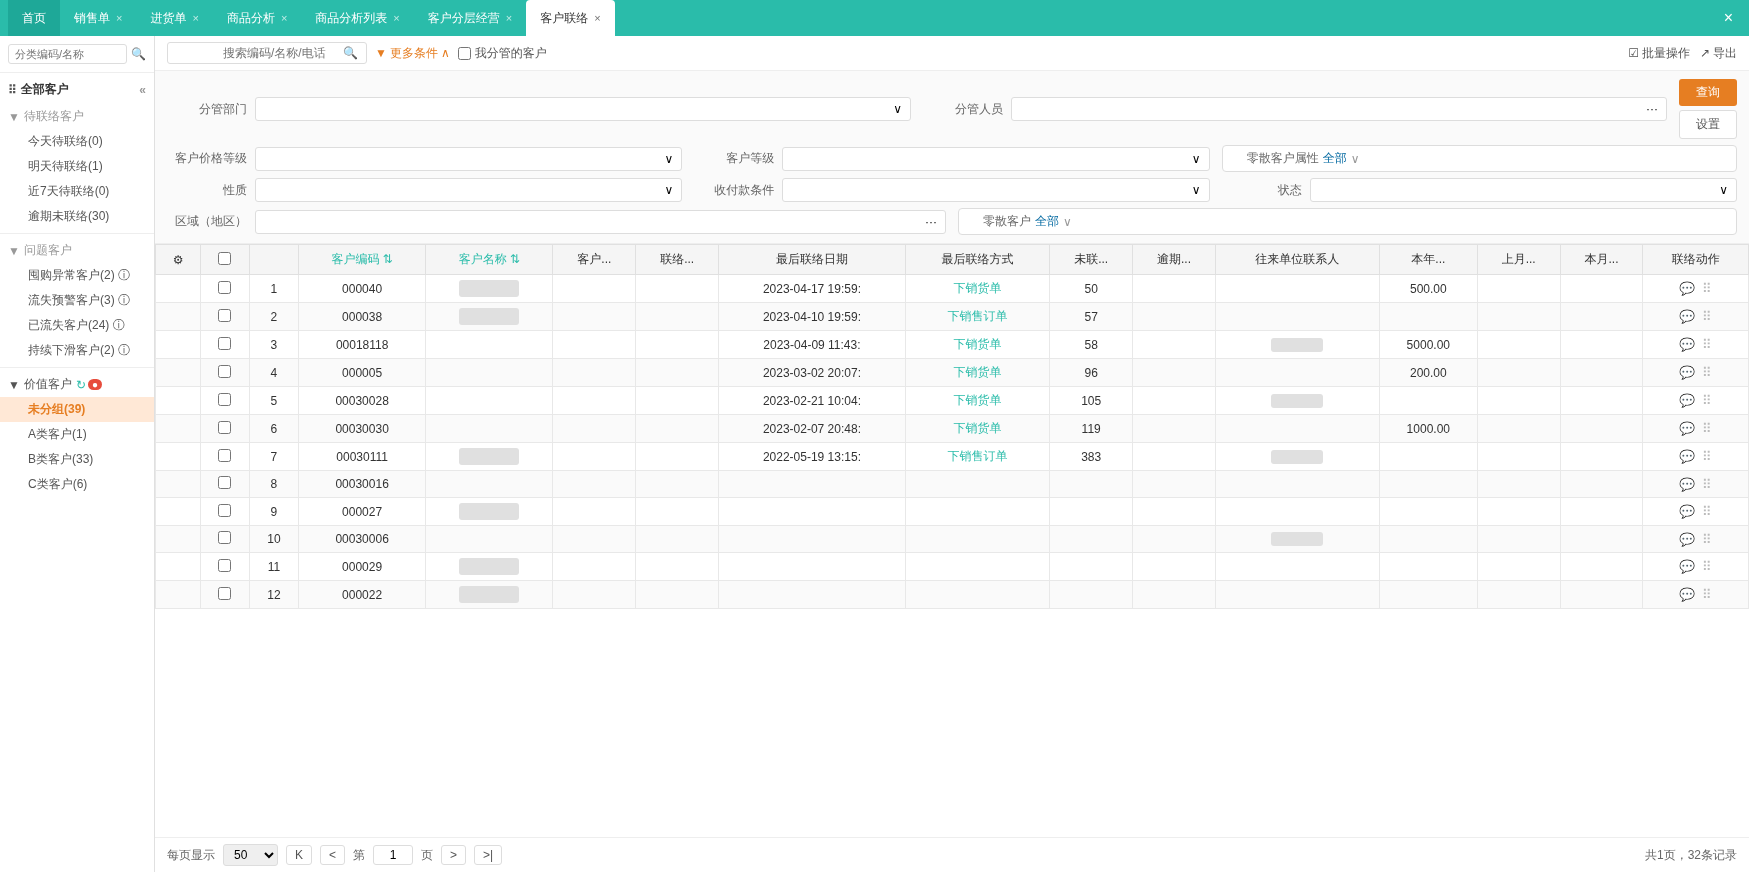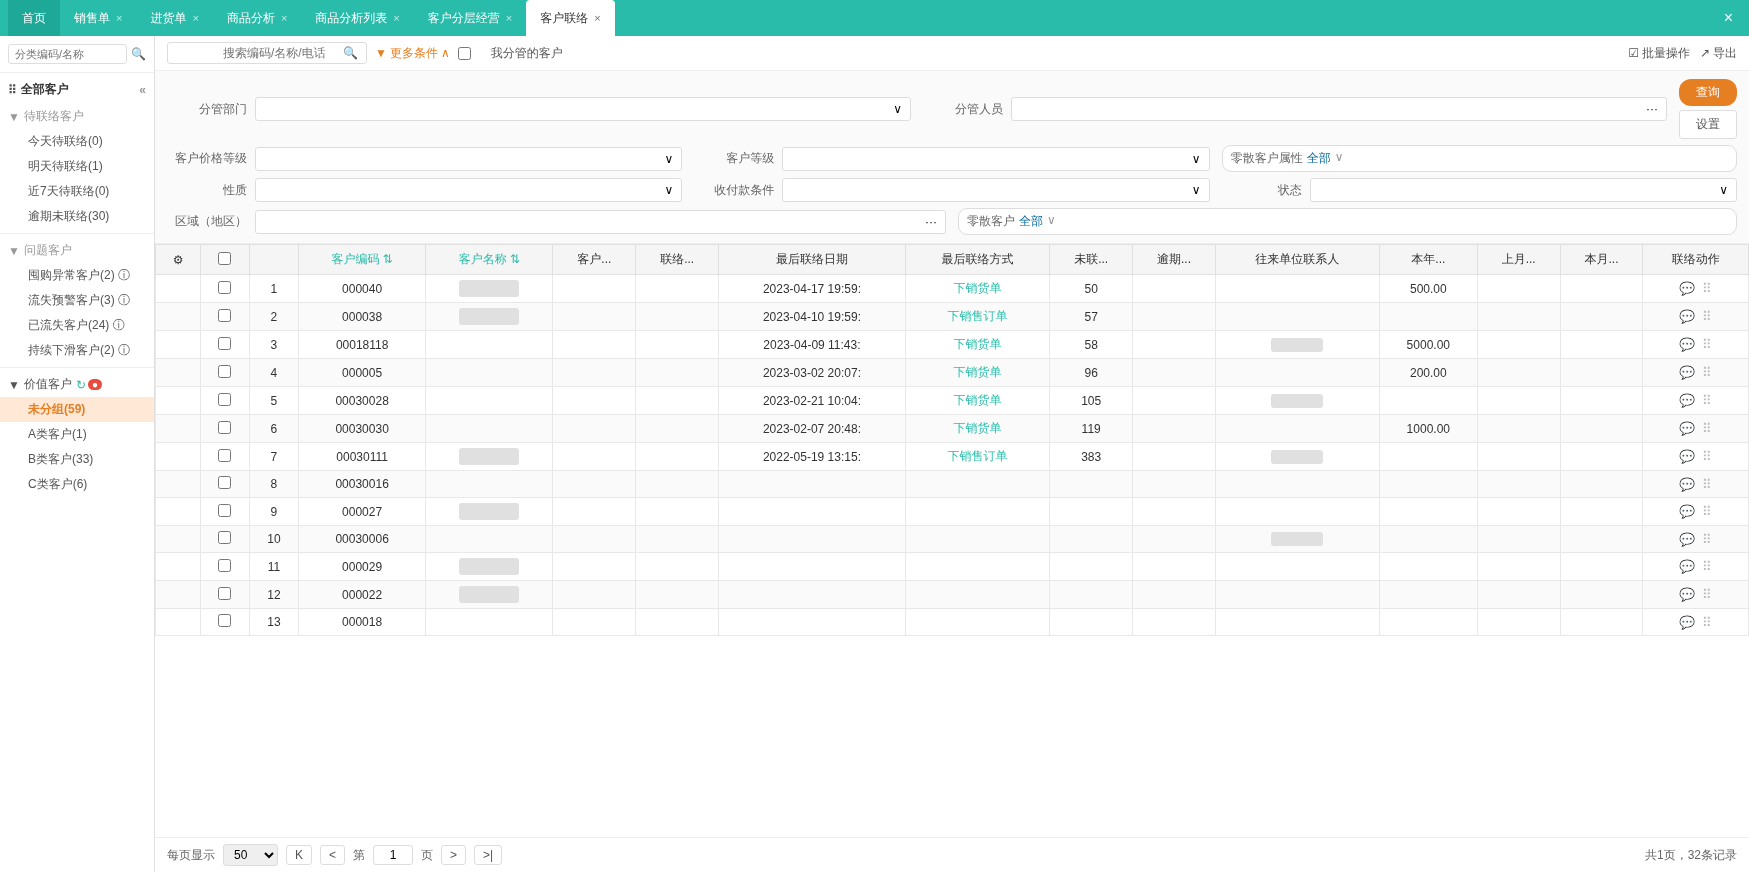--- a/index.html
+++ b/index.html
@@ -141,21 +141,21 @@
       display: flex;
       align-items: center;
       color: #e67e22;
       cursor: pointer;
       font-size: 12px;
       gap: 3px;
     }
     .filter-checkbox {
       display: flex;
       align-items: center;
-      gap: 20px;
+      gap: 4px;
       color: #555;
       font-size: 12px;
     }
     .toolbar-right {
       margin-left: auto;
       display: flex;
       align-items: center;
       gap: 10px;
     }
     .toolbar-btn {
@@ -210,35 +210,35 @@
       font-size: 12px;
       background: white;
       display: flex;
       align-items: center;
       justify-content: space-between;
       cursor: pointer;
       min-width: 0;
     }
     .filter-select-inline {
       display: flex;
-      align-items: flex-start;
+      align-items: center;
       border: 1px solid #ddd;
-      border-radius: 9px;
-      padding: 4px 8px;
+      border-radius: 4px;
+      padding: 4px 24px;
       background: white;
       cursor: pointer;
     }
     .filter-select-inline .label { color: #666; margin-right: 4px; }
     .filter-select-inline .value { color: #0369a1; }
     .filter-select-inline .chevron { margin-left: 4px; color: #999; }
     .btn-query {
       background: #e67e22;
       color: white;
       border: none;
-      border-radius: 12px;
+      border-radius: 3px;
       padding: 5px 16px;
       cursor: pointer;
       font-size: 12px;
     }
     .btn-reset {
       background: white;
       color: #555;
       border: 1px solid #ddd;
       border-radius: 3px;
       padding: 5px 16px;
@@ -399,21 +399,21 @@
     <div class="sidebar-item">持续下滑客户(2) ⓘ</div>
 
     <div class="sidebar-divider"></div>
 
     <div class="sidebar-value-customer">
       <span class="arrow">▼</span>
       <span>价值客户</span>
       <span class="refresh-icon">↻</span>
       <span class="badge">●</span>
     </div>
-    <div class="sidebar-item active">未分组(59)</div>
+    <div class="sidebar-item active">未分组(39)</div>
     <div class="sidebar-item">A类客户(1)</div>
     <div class="sidebar-item">B类客户(33)</div>
     <div class="sidebar-item">C类客户(6)</div>
   </div>
 
   <div class="content-area">
 
     <div class="filter-bar">
       <div class="filter-search-box">
         <input type="text" style="border: none; outline: none; width: 100%; font-size: 12px; margin-left: 47px;" placeholder="搜索编码/名称/电话">
@@ -821,43 +821,20 @@
     <td></td>
     <td></td>
     <td></td>
     <td>
       <div class="action-icons">
         <span class="action-icon" title="联络">💬</span>
         <span class="action-icon" title="更多">⠿</span>
       </div>
     </td>
   </tr>
-            <tr>
-    <td></td>
-    <td><input type="checkbox" style=""></td>
-    <td>13</td>
-    <td>000018</td>
-    <td></td>
-    <td></td>
-    <td></td>
-    <td></td>
-    <td></td>
-    <td></td>
-    <td></td>
-    <td></td>
-    <td></td>
-    <td></td>
-    <td></td>
-    <td>
-      <div class="action-icons">
-        <span class="action-icon" title="联络">💬</span>
-        <span class="action-icon" title="更多">⠿</span>
-      </div>
-    </td>
-  </tr>
           </tbody>
       </table>
     </div>
 
     <div class="pagination">
       <span class="pagination-label">每页显示</span>
       <select class="pagination-select">
         <option>50</option>
         <option>100</option>
         <option>200</option>

